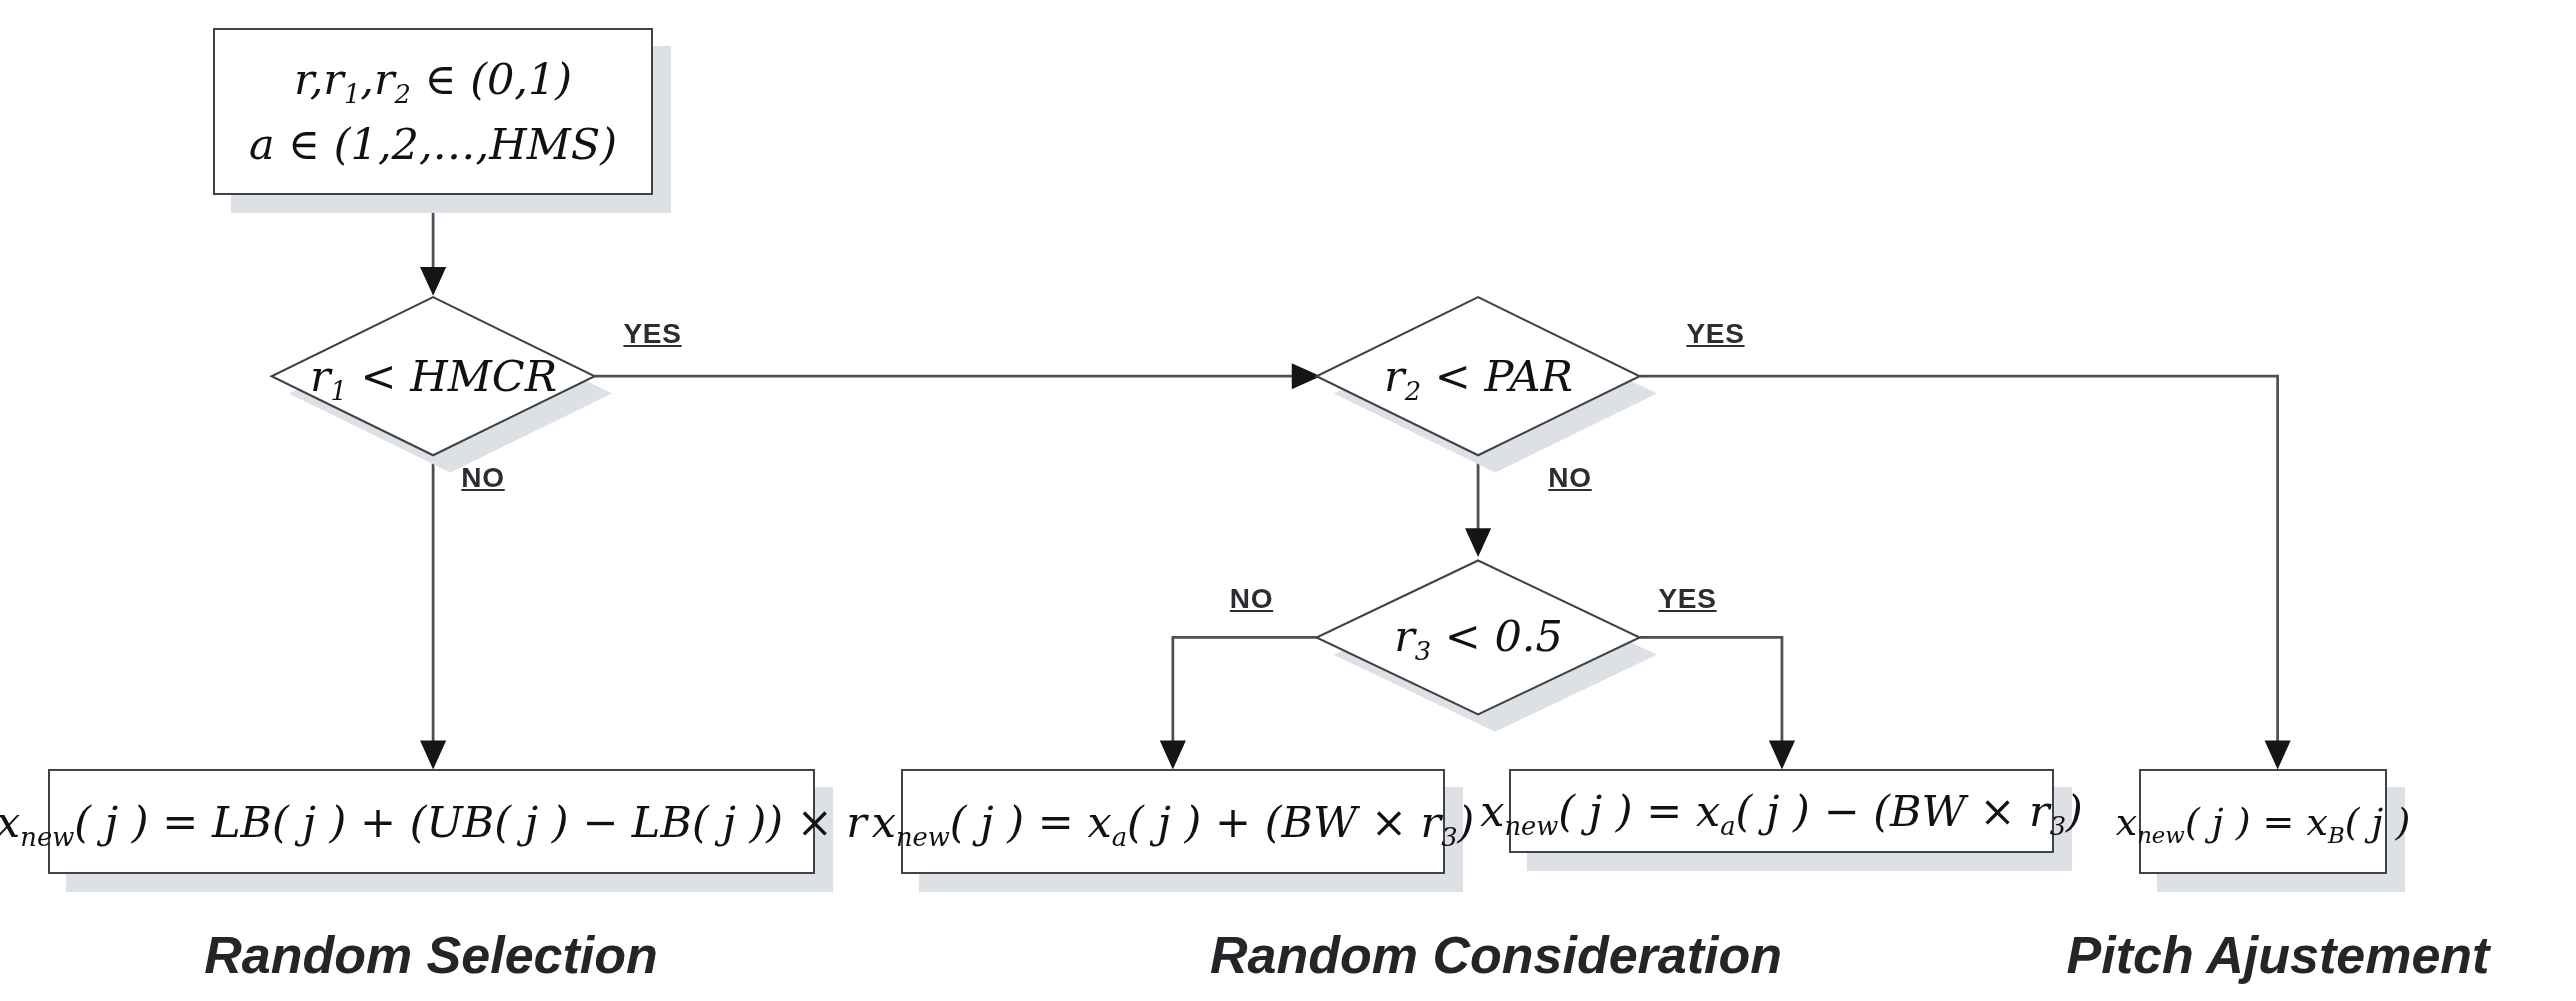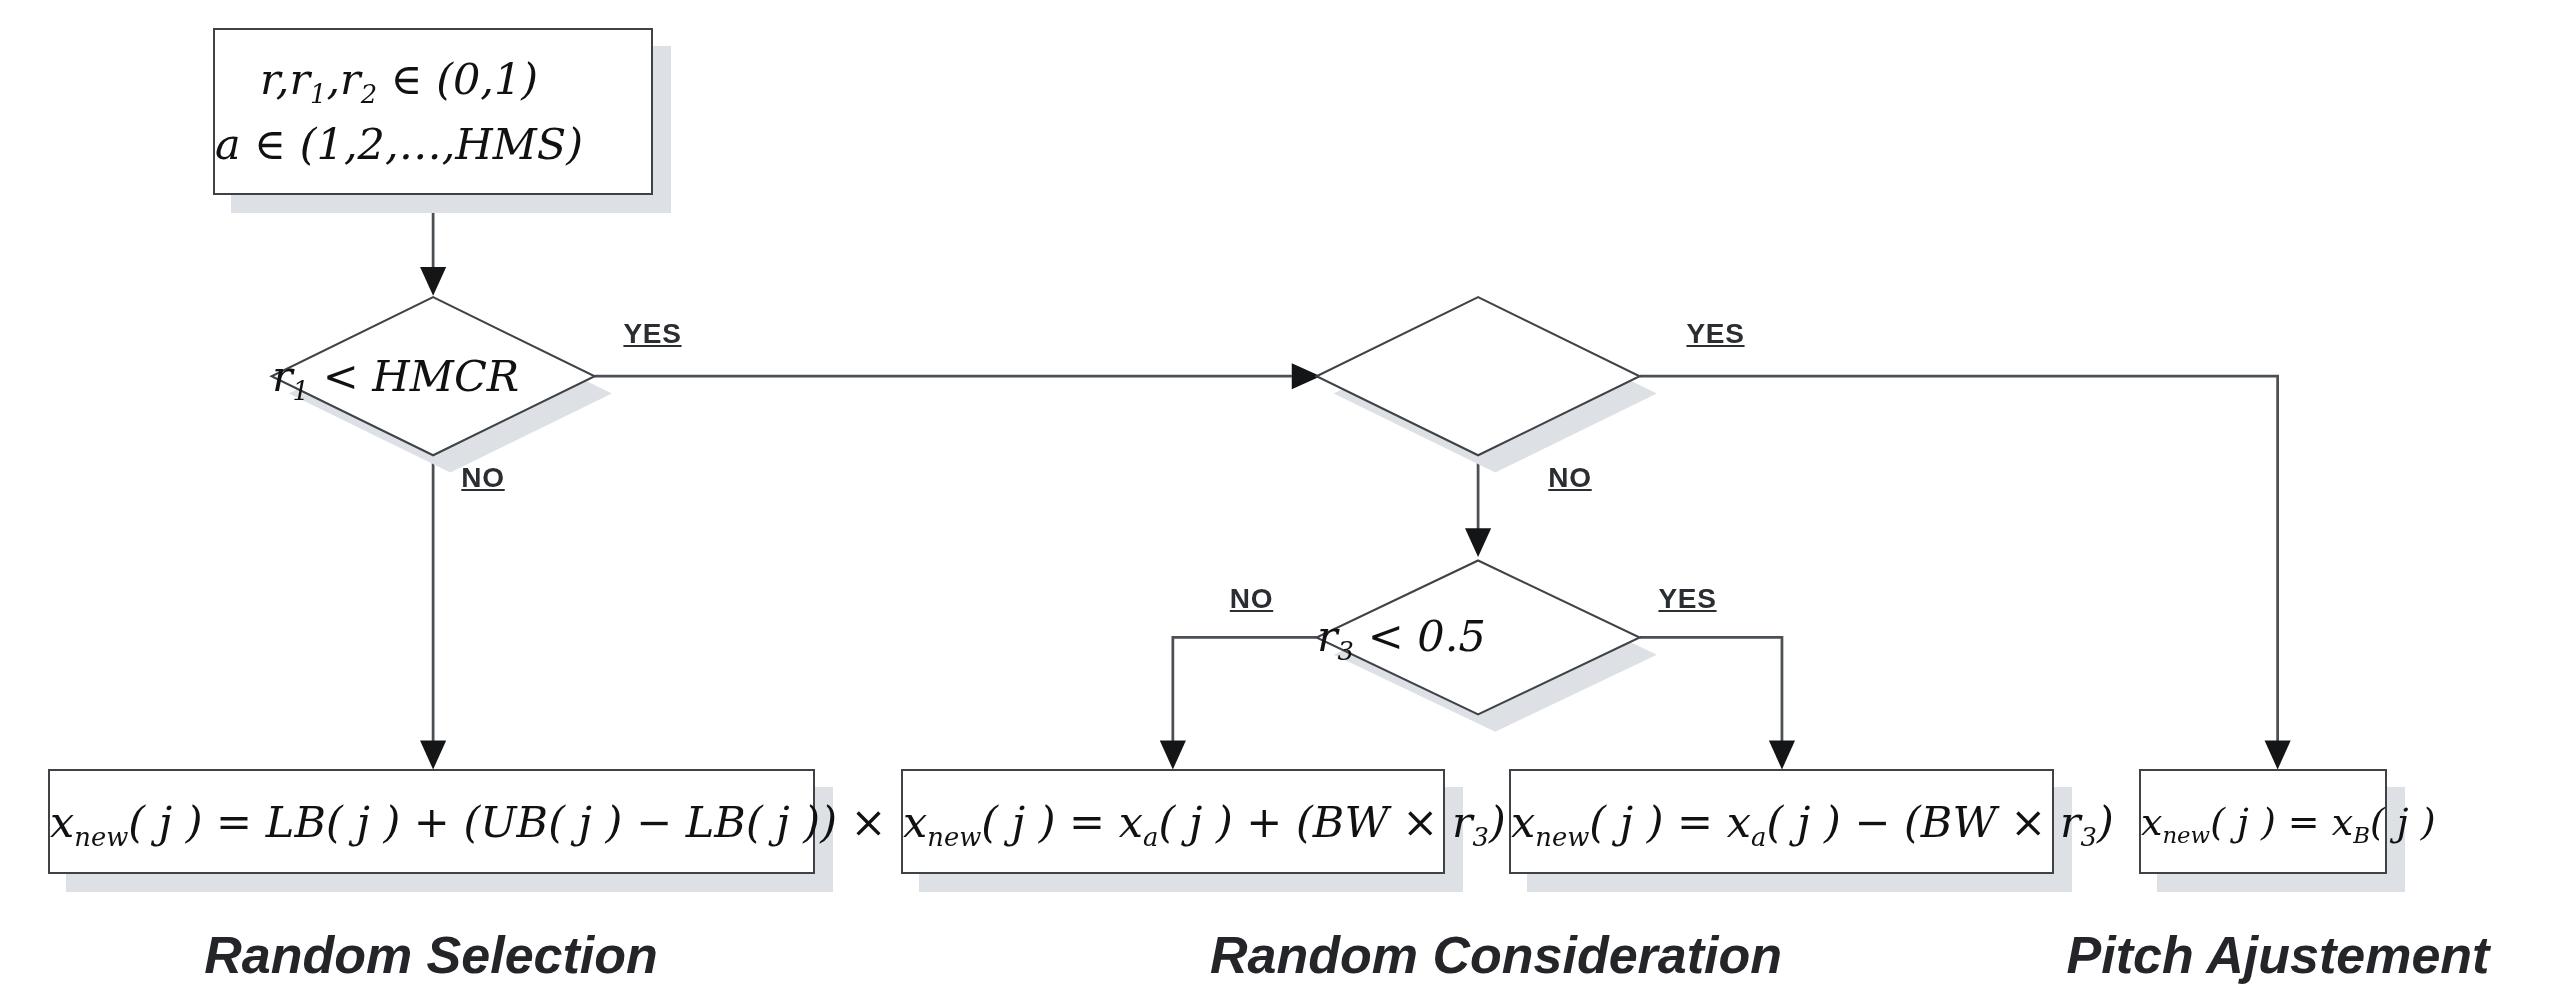--- a/index.html
+++ b/index.html
@@ -23,21 +23,21 @@
   svg.layer{
     position:absolute;left:0;top:0;width:2576px;height:1002px;z-index:1;
   }
   .connector{stroke:var(--line);stroke-width:4;fill:none;}
   .arrowhead{fill:var(--arrow);stroke:none;}
   .diamond{fill:#ffffff;stroke:var(--border);stroke-width:3;}
   .diamond-shadow{fill:var(--shadow);stroke:none;}
 
   .node{
     position:absolute;z-index:2;
-    display:flex;align-items:center;
+    display:flex;align-items:center;justify-content:center;
     text-align:center;
   }
   .proc{
     background:#ffffff;
     border:2.7px solid var(--border);
     box-shadow:18px 18px 0 0 var(--shadow);
   }
   .formula{
     font-family:"DejaVu Serif", serif;
     font-style:italic;
@@ -113,38 +113,41 @@
   <div class="node proc" style="left:213px;top:27.5px;width:440px;height:167px;">
     <div class="start-lines">
       <div class="formula">r,r<sub>1</sub>,r<sub>2</sub> ∈ (0,1)</div>
       <div class="formula">a ∈ (1,2,…,HMS)</div>
     </div>
   </div>
 
   <div class="node decision-text" style="left:272px;top:297px;width:323px;height:158px;">
     <span class="formula">r<sub>1</sub> &lt; HMCR</span>
   </div>
+  <div class="node decision-text" style="left:1317px;top:297px;width:323px;height:158px;">
+    <span class="formula">r<sub>2</sub> &lt; PAR</span>
+  </div>
   <div class="node decision-text" style="left:1317px;top:558px;width:323px;height:156px;">
     <span class="formula">r<sub>3</sub> &lt; 0.5</span>
   </div>
 
   <div class="branch-label" style="left:608px;top:318px;width:89px;">YES</div>
   <div class="branch-label" style="left:445px;top:462px;width:76px;">NO</div>
   <div class="branch-label" style="left:1671px;top:318px;width:89px;">YES</div>
   <div class="branch-label" style="left:1532px;top:462px;width:76px;">NO</div>
   <div class="branch-label" style="left:1207px;top:583px;width:89px;">NO</div>
   <div class="branch-label" style="left:1643px;top:583px;width:89px;">YES</div>
 
   <div class="node proc" style="left:48px;top:769px;width:767px;height:105px;">
     <span class="formula">x<sub>new</sub>( j ) = LB( j ) + (UB( j ) − LB( j )) × r</span>
   </div>
   <div class="node proc" style="left:901px;top:769px;width:544px;height:105px;">
     <span class="formula">x<sub>new</sub>( j ) = x<sub>a</sub>( j ) + (BW × r<sub>3</sub>)</span>
   </div>
-  <div class="node proc" style="left:1509px;top:769px;width:545px;height:105px;">
+  <div class="node proc" style="left:1509px;top:769px;width:545px;height:84px;">
     <span class="formula">x<sub>new</sub>( j ) = x<sub>a</sub>( j ) − (BW × r<sub>3</sub>)</span>
   </div>
   <div class="node proc" style="left:2139px;top:769px;width:248px;height:105px;">
     <span class="formula" style="font-size:38px;">x<sub>new</sub>( j ) = x<sub>B</sub>( j )</span>
   </div>
 
   <div class="section-label" style="left:156px;top:925px;width:550px;">Random Selection</div>
   <div class="section-label" style="left:1210px;top:925px;width:550px;">Random Consideration</div>
   <div class="section-label" style="left:2003px;top:925px;width:550px;">Pitch Ajustement</div>
 

